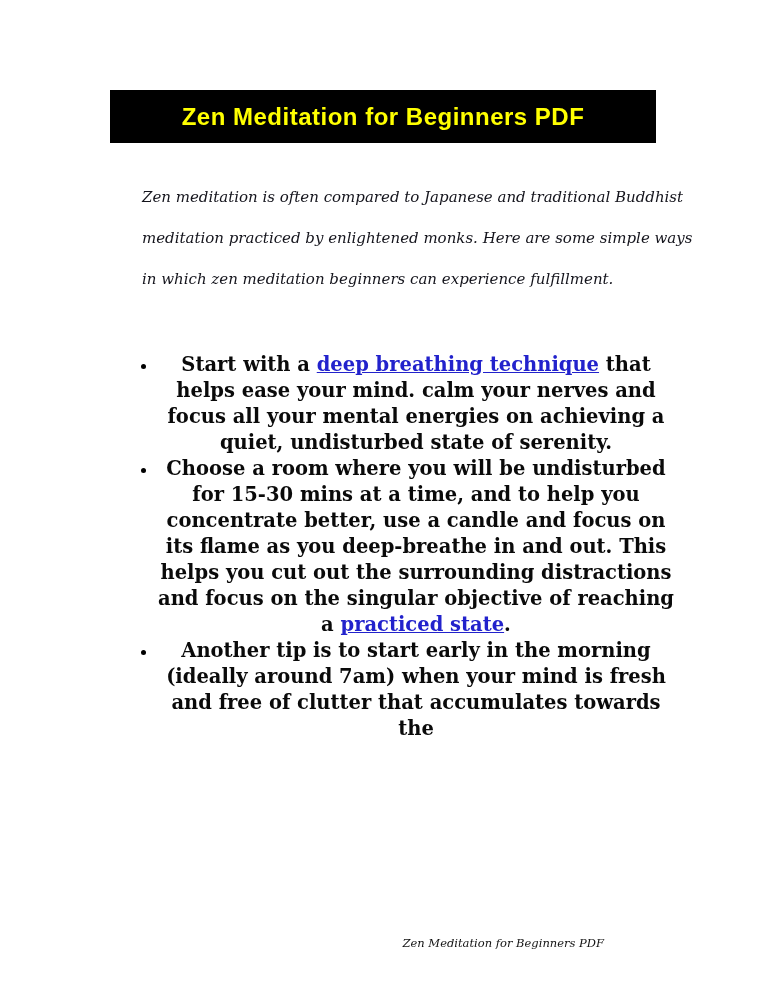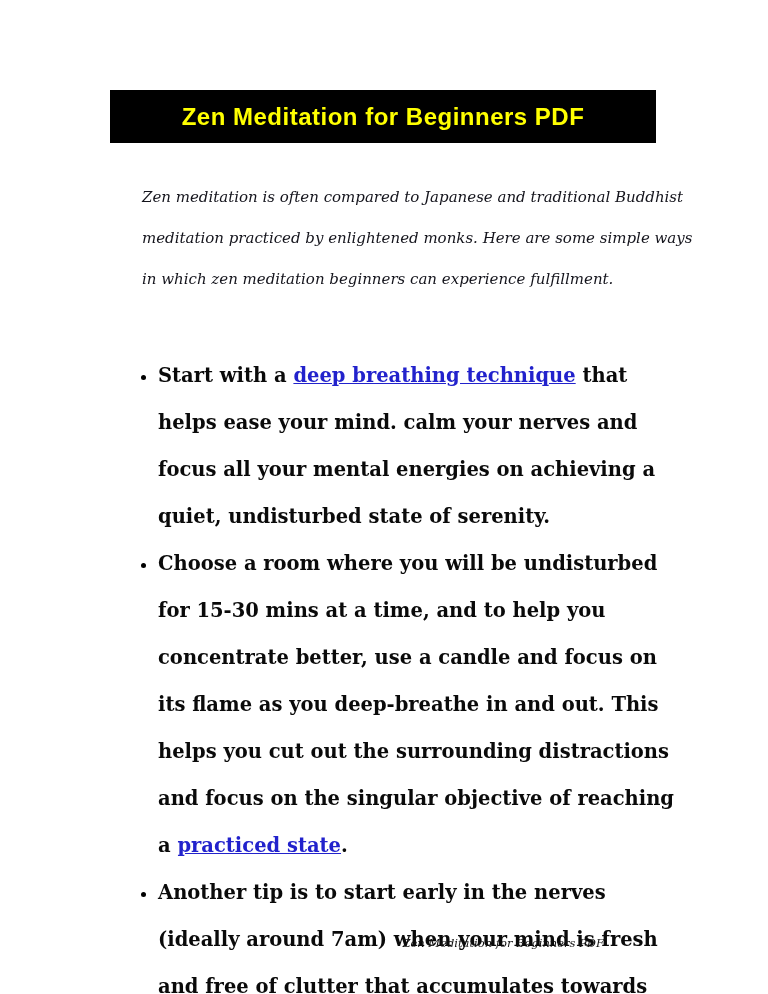--- a/index.html
+++ b/index.html
@@ -51,24 +51,25 @@
     left: 132px;
     top: 352px;
     width: 516px;
     margin: 0;
     padding: 0 0 0 26px;
     list-style: disc outside;
   }
   .bullet-list li {
     font-weight: 700;
     font-size: 19.5px;
-    line-height: 47px;
+    line-height: 26px;
     color: #0a0a0a;
     margin: 0;
     padding: 0;
+    text-align: center;
   }
   .bullet-list li::marker {
     color: #000000;
     font-size: 17px;
   }
   .inline-link {
     color: #2222cc;
     font-weight: 700;
     text-decoration: underline;
     cursor: pointer;
@@ -95,19 +96,19 @@
   <p class="intro">Zen meditation is often compared to Japanese and traditional Buddhist meditation practiced by enlightened monks. Here are some simple ways in which zen meditation beginners can experience fulfillment.</p>
 
   <ul class="bullet-list">
     <li>
       <span>Start with a </span><a class="inline-link">deep breathing technique</a><span>  that helps ease your mind. calm your nerves and focus all your mental energies on achieving a quiet, undisturbed state of serenity.</span>
     </li>
     <li>
       <span>Choose a room where you will be undisturbed for 15-30 mins at a time, and to help you concentrate better, use a candle and focus on its flame as you deep-breathe in and out. This helps you cut out the surrounding distractions and focus on the singular objective of reaching a </span><a class="inline-link">practiced state</a><span>.</span>
     </li>
     <li>
-      <span>Another tip is to start early in the nerves (ideally around 7am) when your mind is fresh and free of clutter that accumulates towards the</span>
+      <span>Another tip is to start early in the morning (ideally around 7am) when your mind is fresh and free of clutter that accumulates towards the</span>
     </li>
   </ul>
 
   <div class="footer">Zen Meditation for Beginners PDF</div>
 
 </div>
 
 </body></html>

